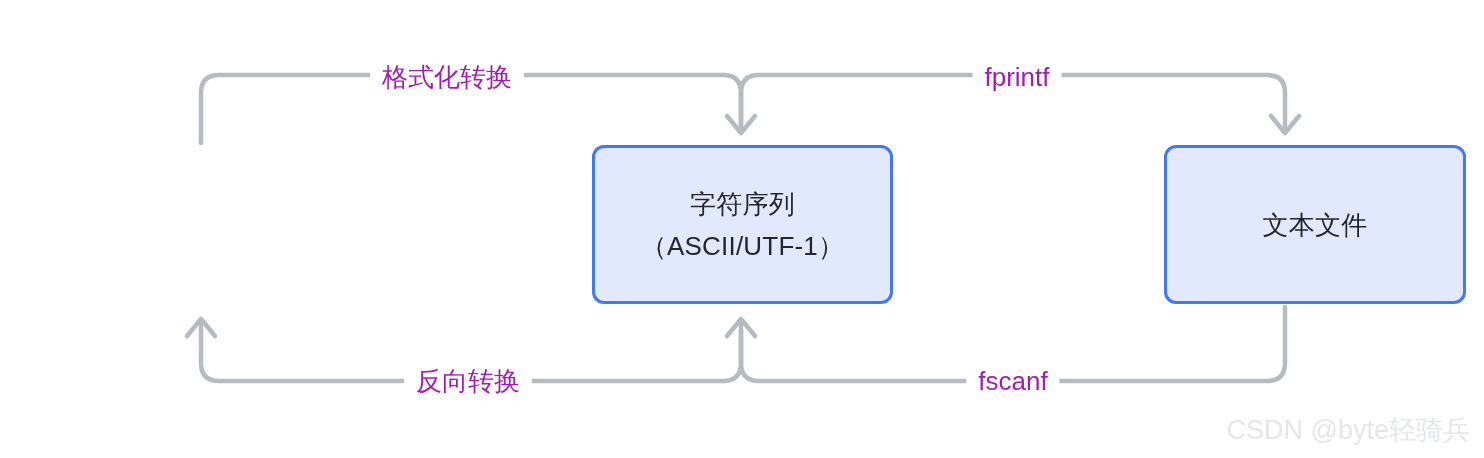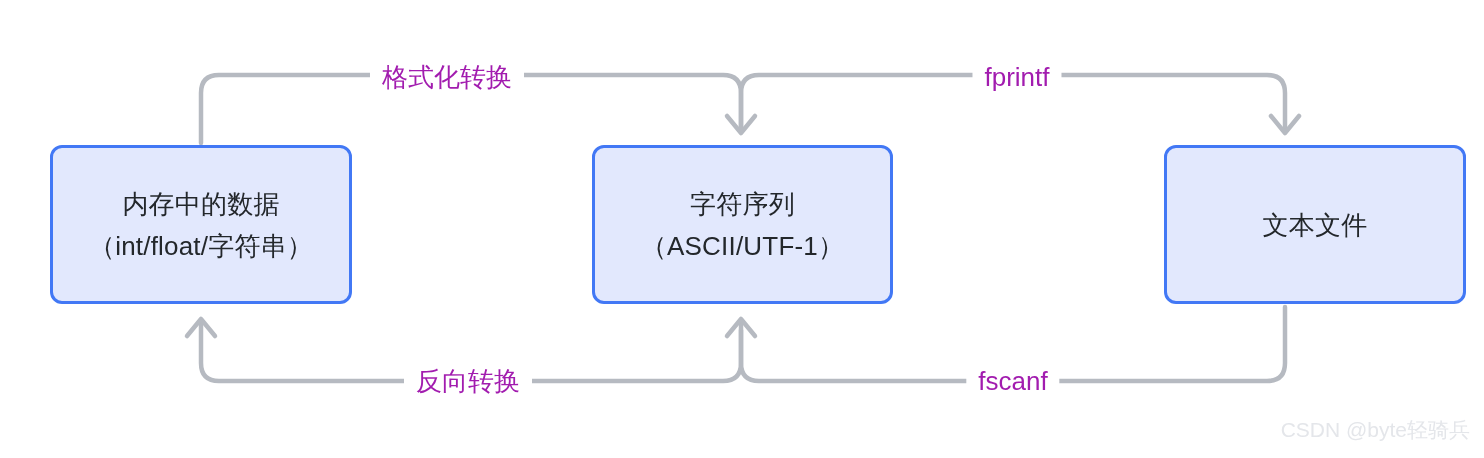--- a/index.html
+++ b/index.html
@@ -57,21 +57,21 @@
   }
   #label-format  { left: 447px;  top: 77px; }
   #label-fprintf { left: 1017px; top: 77px; }
   #label-reverse { left: 468px;  top: 381px; }
   #label-fscanf  { left: 1013px; top: 381px; }
 
   #watermark {
     position: absolute;
     right: 14px;
     bottom: 12px;
-    font-size: 21px;
+    font-size: 27px;
     line-height: 32px;
     color: #e4e6ea;
     white-space: nowrap;
     user-select: none;
   }
 </style>
 </head>
 <body>
 
 <div id="canvas">
@@ -86,24 +86,20 @@
       <path d="M 1271 116 L 1285 133 L 1299 116"></path>
 
       <path d="M 741 330 L 741 363 Q 741 381 723 381 L 219 381 Q 201 381 201 363 L 201 322"></path>
       <path d="M 187 336 L 201 319 L 215 336"></path>
 
       <path d="M 1285 307 L 1285 363 Q 1285 381 1267 381 L 759 381 Q 741 381 741 363 L 741 322"></path>
       <path d="M 727 336 L 741 319 L 755 336"></path>
     </g>
   </svg>
 
-  <div class="node" id="node-memory">
-    <span class="node-line">内存中的数据</span>
-    <span class="node-line">（int/float/字符串）</span>
-  </div>
 
   <div class="node" id="node-charseq">
     <span class="node-line">字符序列</span>
     <span class="node-line">（ASCII/UTF-1）</span>
   </div>
 
   <div class="node" id="node-textfile">
     <span class="node-line">文本文件</span>
   </div>
 

